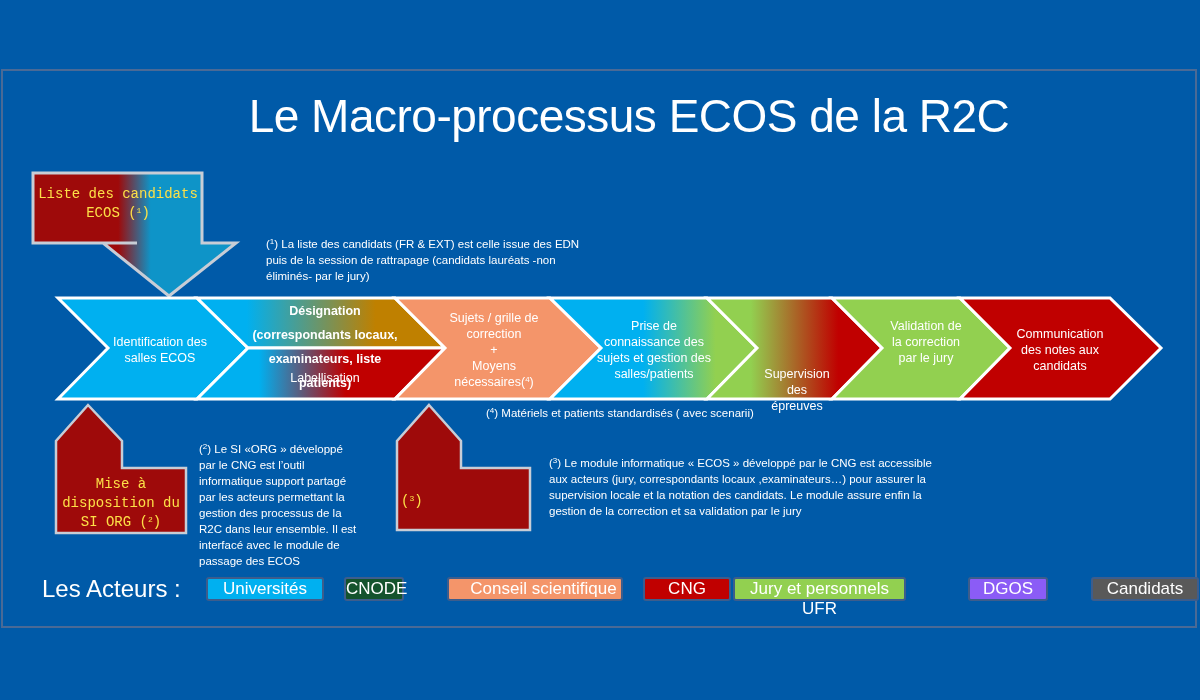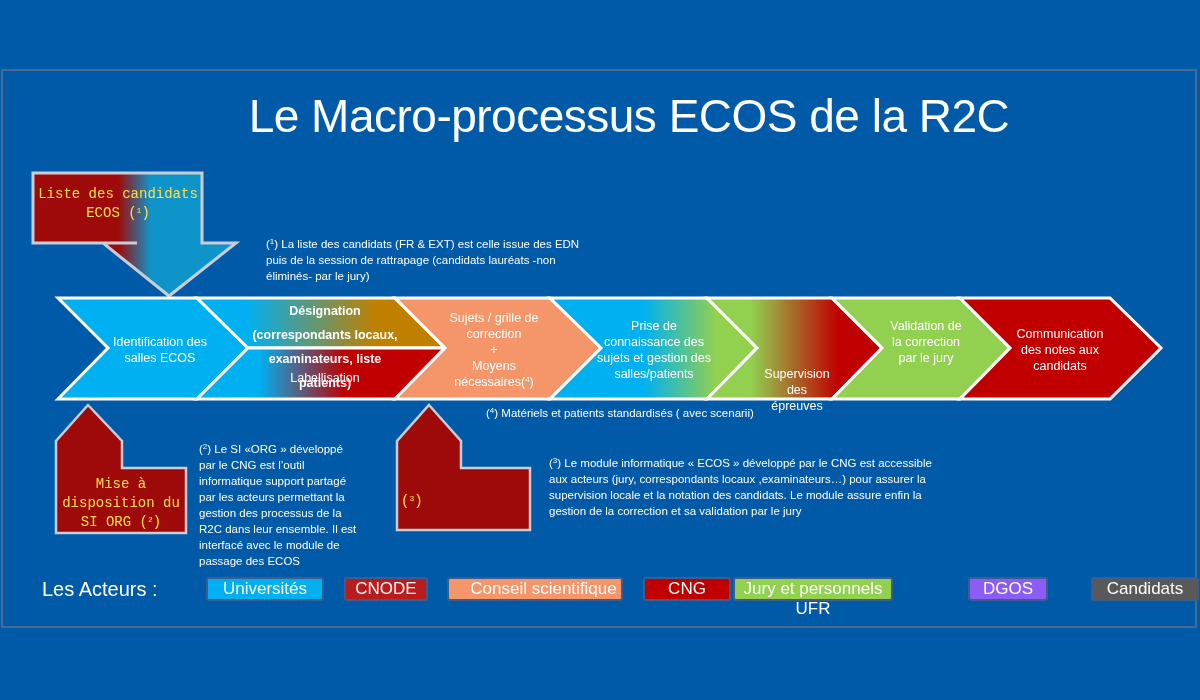--- a/index.html
+++ b/index.html
@@ -13,21 +13,21 @@
   }
   .title {
     position:absolute; left:0; top:86px; width:1258px; text-align:center;
     font-size:46px; line-height:60px; font-family:"Liberation Sans", sans-serif; letter-spacing:-0.5px;
   }
   svg.diagram { position:absolute; left:0; top:0; }
   .txt { position:absolute; text-align:center; font-family:"Liberation Sans", sans-serif; font-size:12.5px; line-height:16px; color:#fff; }
   .note { position:absolute; font-family:"Liberation Sans", sans-serif; font-size:11.5px; line-height:16px; color:#fff; }
   .box-label { position:absolute; text-align:center; font-family:Liberation Mono, monospace; font-size:14px; line-height:19px; color:#fde047; }
   sup { font-size:8px; vertical-align:4px; line-height:0; }
-  .actors-label { position:absolute; left:42px; top:574px; font-size:20px; line-height:30px; font-family:"Liberation Sans", sans-serif; }
+  .actors-label { position:absolute; left:42px; top:574px; font-size:24px; line-height:30px; font-family:"Liberation Sans", sans-serif; }
   .badge {
     position:absolute; top:577px; height:24px; border-radius:3px; box-sizing:border-box;
     border:2px solid #3d5d8c; font-family:"Liberation Sans", sans-serif; font-size:17px; line-height:20px; text-align:center; color:#fff;
   }
 </style>
 </head>
 <body>
 
 <div class="frame"></div>
 
@@ -117,18 +117,18 @@
 <div class="note" style="left:199px; top:441px; width:160px;">
   (<sup>2</sup>) <span>Le SI «ORG » développé par le CNG est l’outil informatique support partagé par les acteurs permettant la gestion des processus de la R2C dans leur ensemble. Il est interfacé avec le module de passage des ECOS</span>
 </div>
 
 <div class="note" style="left:549px; top:455px; width:390px;">
   (<sup>3</sup>) <span>Le module informatique « ECOS » développé par le CNG est accessible aux acteurs (jury, correspondants locaux ,examinateurs…) pour assurer la supervision locale et la notation des candidats. Le module assure enfin la gestion de la correction et sa validation par le jury</span>
 </div>
 
 <div class="actors-label">Les Acteurs :</div>
 <div class="badge" style="left:206px; width:118px; background:#00b0f0;">Universités</div>
-<div class="badge" style="left:344px; width:84px; background:#b91c1c;">CNODE</div>
+<div class="badge" style="left:344px; width:60px; background:#14532d;">CNODE</div>
 <div class="badge" style="left:447px; width:176px; background:#f4956a;padding-left:17px;">Conseil scientifique</div>
 <div class="badge" style="left:643px; width:88px; background:#c00000;">CNG</div>
-<div class="badge" style="left:733px; width:160px; background:#92d050;">Jury et personnels UFR</div>
+<div class="badge" style="left:733px; width:173px; background:#92d050;">Jury et personnels UFR</div>
 <div class="badge" style="left:968px; width:80px; background:#8b5cf6;">DGOS</div>
 <div class="badge" style="left:1091px; width:108px; background:#595959;">Candidats</div>
 
 </body></html>

